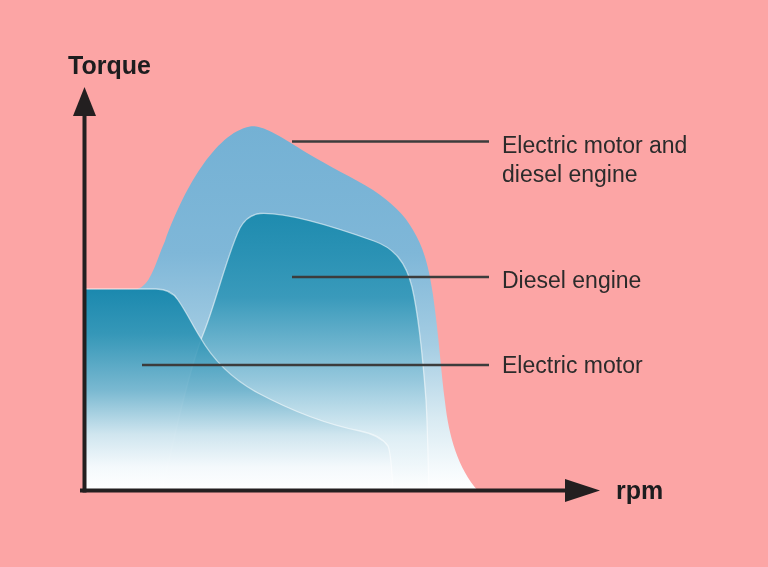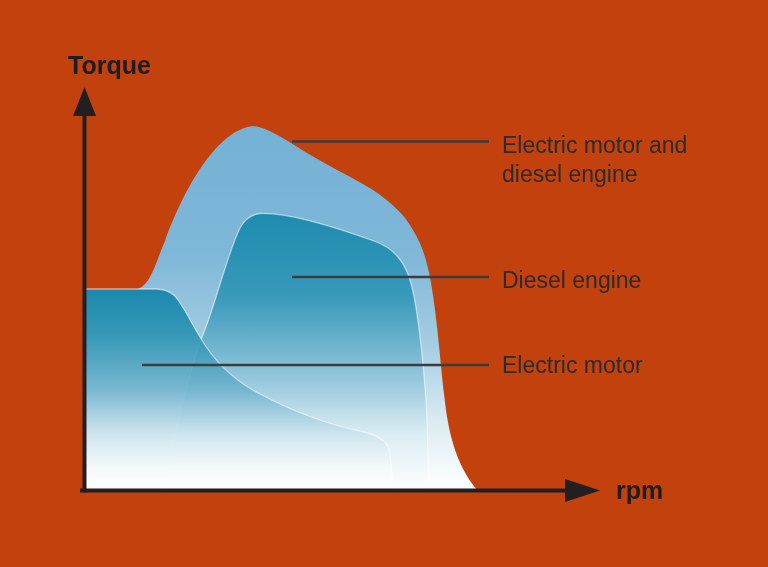--- a/index.html
+++ b/index.html
@@ -5,21 +5,21 @@
   html, body {
     margin: 0;
     padding: 0;
     background: #ffffff;
     font-family: "Liberation Sans", sans-serif;
   }
   .stage {
     position: relative;
     width: 768px;
     height: 567px;
-    background: #c2410c;
+    background: #fca5a5;
     overflow: hidden;
   }
   .stage svg {
     position: absolute;
     inset: 0;
     display: block;
   }
   text {
     font-family: "Liberation Sans", sans-serif;
     fill: #2b2b2b;

